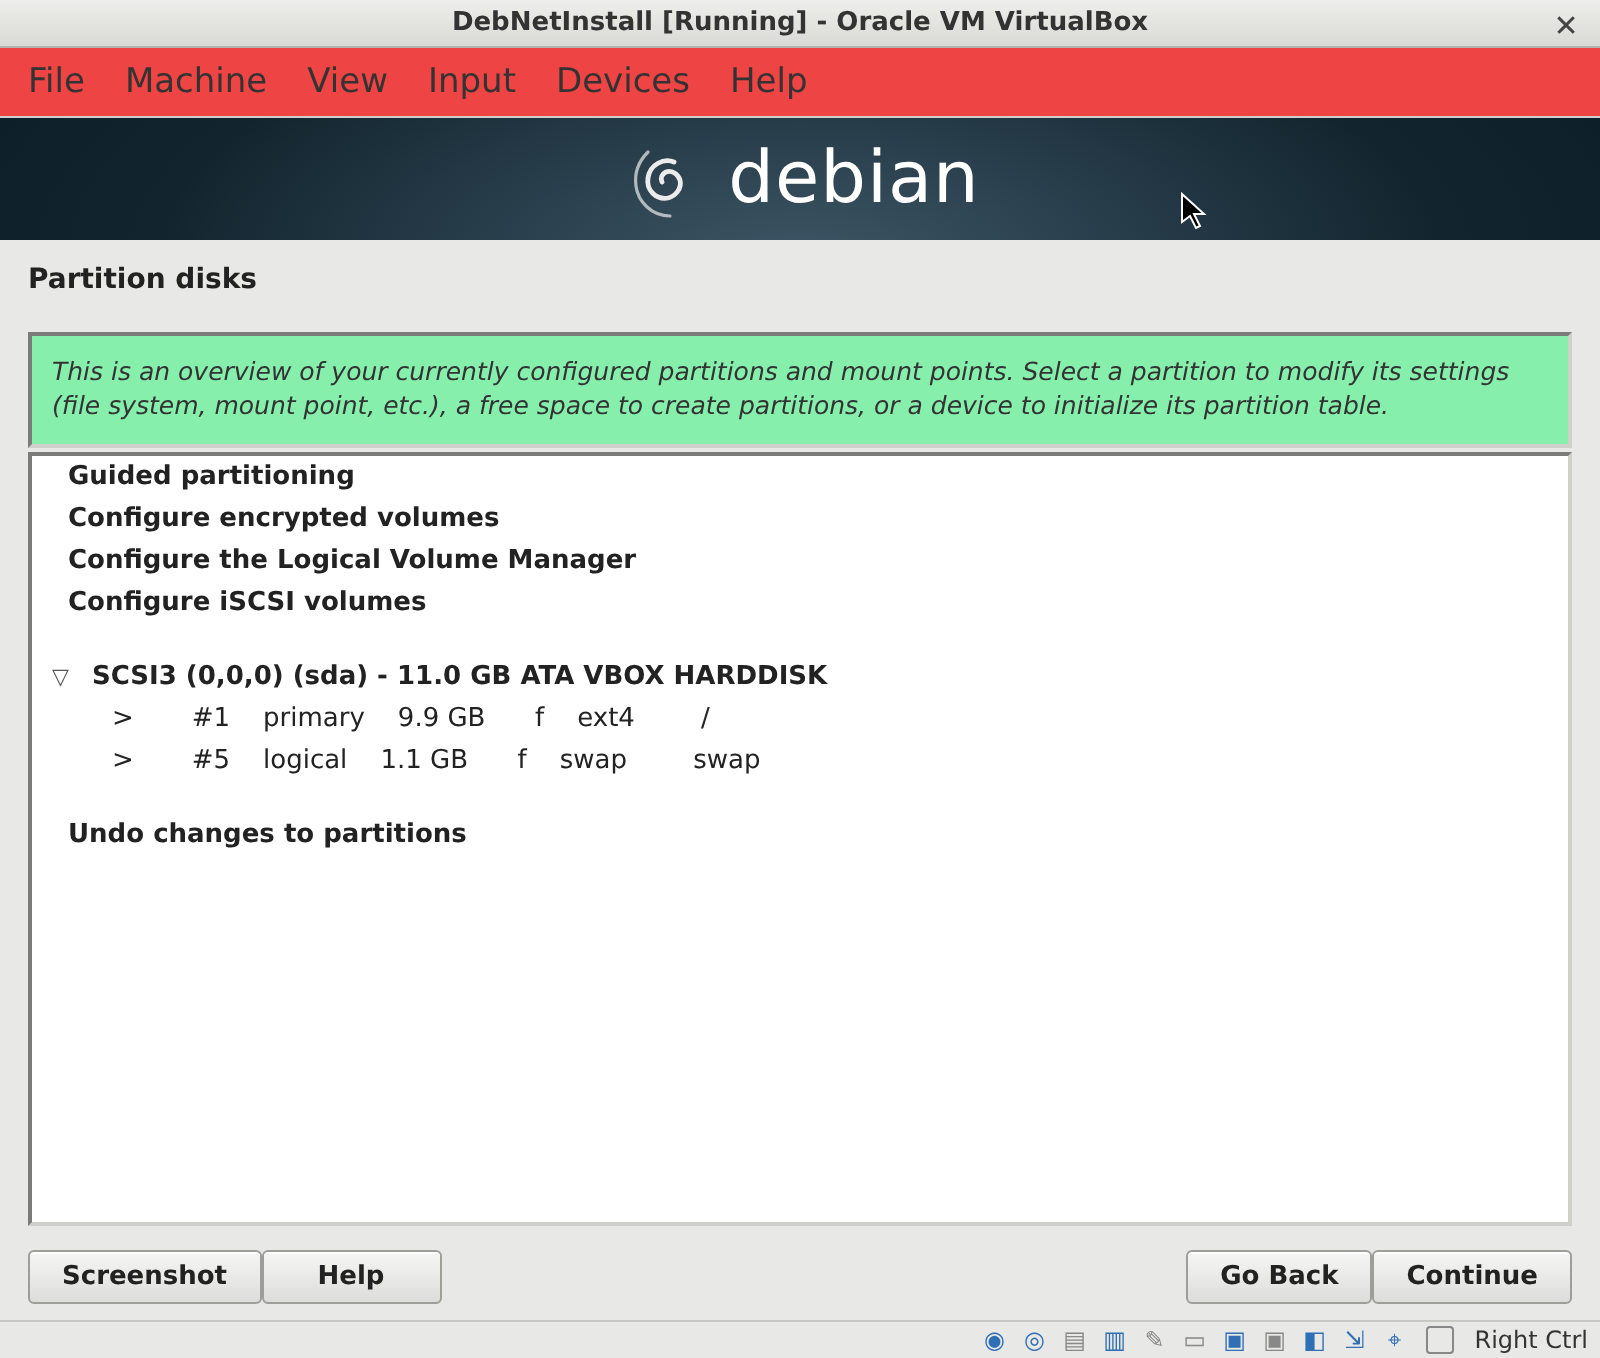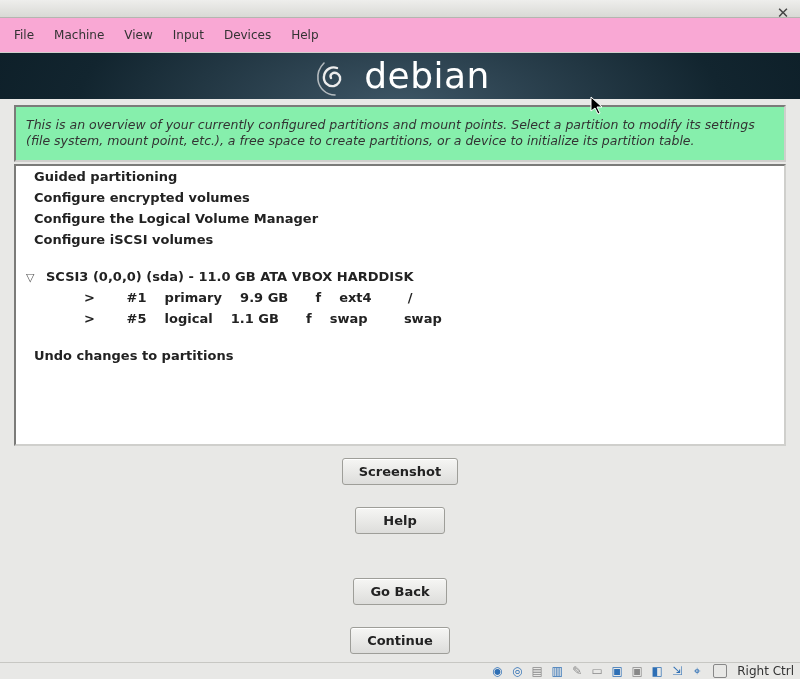--- a/index.html
+++ b/index.html
@@ -24,23 +24,23 @@
   .title-bar .title {
     flex: 1; text-align: center; font-weight: bold; font-size: 13px; color: #333;
   }
   .title-bar .close {
     position: absolute; right: 8px; top: 4px; width: 18px; height: 18px;
     display:flex; align-items:center; justify-content:center;
     font-size: 15px; color:#444; cursor:pointer;
   }
   
   .menu-bar {
-    height: 24px; background: #f9a8d4; border-bottom: 1px solid #cfcfcc;
+    height: 24px; background: #ef4444; border-bottom: 1px solid #cfcfcc;
     display:flex; align-items:center; padding: 17px 6px; gap: 4px;
-    font-size: 12px; color:#333;
+    font-size: 17px; color:#333;
   }
   .menu-bar .menu-item { padding: 2px 8px; cursor:pointer; }
   
   .banner {
     height: 72px;
     background: radial-gradient(ellipse 520px 220px at 50% 120%, #3e5666 0%, #12252f 62%, #0a1b24 100%);
     display:flex; align-items:center; justify-content:center; position:relative;
   }
   .banner .swirl {
     width: 46px; height: 46px; margin-right: 8px;
@@ -80,28 +80,28 @@
     font-size: 13px; font-weight: bold; color:#222;
     white-space: pre;
     font-family: "DejaVu Sans", Arial, sans-serif;
     cursor: pointer;
   }
   .list-box .row.disk { padding-left: 10px; }
   .list-box .row.disk::before {
     content: "▽"; display:inline-block; width: 16px; color:#555; font-weight:normal;
     margin-right: 4px; font-size: 11px;
   }
-  .list-box .row.part { padding-left: 68px; font-weight: bold; }
+  .list-box .row.part { padding-left: 40px; font-weight: normal; }
   .list-box .row.spacer { height: 16px; padding:0; }
   .list-box .row.selected {
     background: #4a5b6a; color: #fff;
   }
   
   .footer {
-    display:flex; align-items:center; padding: 2px 14px 8px 14px; gap: 22px; flex-direction: column;
+    display:flex; align-items:center; padding: 2px 14px 8px 14px; gap: 0;
   }
   .footer .spacer { flex:1; }
   button.btn {
     font-family: inherit; font-size: 13px; font-weight: bold;
     padding: 5px 16px; min-width: 90px;
     background: linear-gradient(#f6f6f4, #dddddb);
     border: 1px solid #9e9e99; border-radius: 3px;
     box-shadow: inset 0 1px 0 #fff;
     cursor:pointer; color:#222;
   }
@@ -118,20 +118,21 @@
   .status-bar .ic.gray { color:#888; }
   .status-bar .host { margin-left:6px; color:#333; }
   .status-bar .kbd { width:14px;height:14px;border:1px solid #888;border-radius:2px;margin-left:4px; }
 </style>
 </head>
 <body>
 
 <div class="vm-window">
 
   <div class="title-bar">
+    <div class="title">DebNetInstall [Running] - Oracle VM VirtualBox</div>
     <div class="close">✕</div>
   </div>
 
   <div class="menu-bar">
     <div class="menu-item">File</div>
     <div class="menu-item">Machine</div>
     <div class="menu-item">View</div>
     <div class="menu-item">Input</div>
     <div class="menu-item">Devices</div>
     <div class="menu-item">Help</div>
@@ -140,20 +141,23 @@
   <div class="banner">
     <div class="swirl">
       <svg width="46" height="46" viewBox="0 0 46 46" fill="none">
         <path d="M27 15c-5-2-12 1-13 8-1 6 4 11 10 10 4-1 7-5 6-9-1-3-4-5-7-4-2 1-3 3-2 5" stroke="#ececec" stroke-width="2.4" stroke-linecap="round" fill="none"></path>
         <path d="M14 10c-4 4-7 10-6 17 1 8 8 15 17 15" stroke="#ececec" stroke-width="1.6" stroke-linecap="round" fill="none" opacity="0.7"></path>
       </svg>
     </div>
     <div class="brand">debian</div>
   </div>
 
+  <div class="section">
+    <div class="section-title">Partition disks</div>
+  </div>
 
   <div class="info-box">This is an overview of your currently configured partitions and mount points. Select a partition to modify its settings (file system, mount point, etc.), a free space to create partitions, or a device to initialize its partition table.</div>
 
   <div class="list-box" id="list-box">
       <div class="row">Guided partitioning</div>
       <div class="row">Configure encrypted volumes</div>
       <div class="row">Configure the Logical Volume Manager</div>
       <div class="row">Configure iSCSI volumes</div>
       <div class="row spacer"></div>
       <div class="row disk">SCSI3 (0,0,0) (sda) - 11.0 GB ATA VBOX HARDDISK</div>

